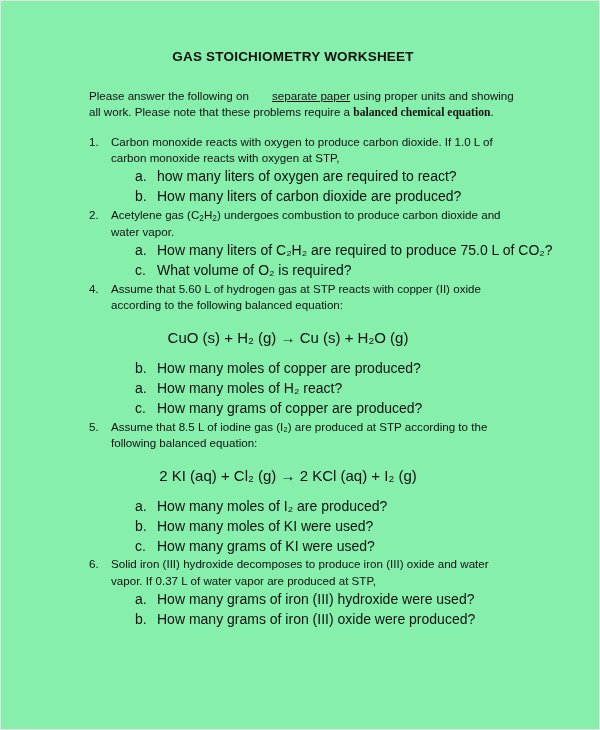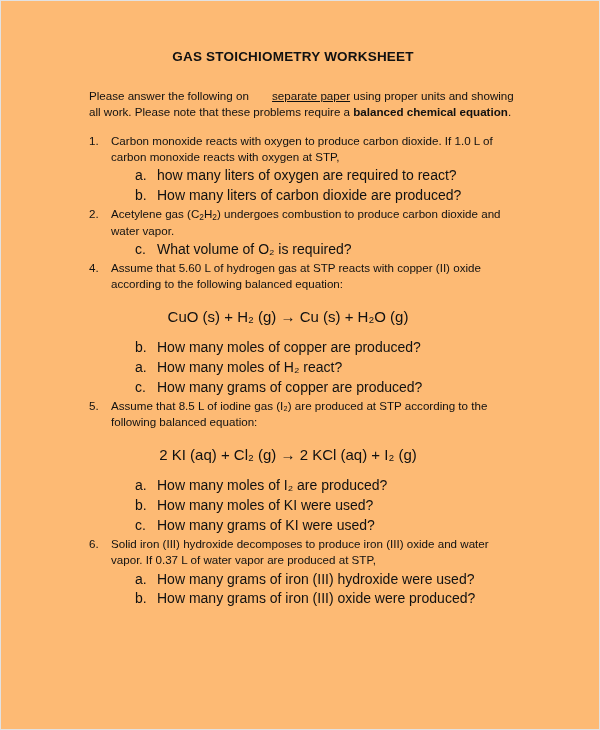--- a/index.html
+++ b/index.html
@@ -12,21 +12,21 @@
     height: 730px;
     font-family: "Liberation Sans", sans-serif;
     color: #111111;
     overflow: hidden;
   }
   .page {
     position: relative;
     width: 600px;
     height: 730px;
     box-sizing: border-box;
-    background: #fdba74;
+    background: #86efac;
     border: 1px solid #e2e2e2;
   }
   .sheet {
     position: absolute;
     left: 88px;
     top: 0;
     width: 432px;
   }
   .doc-title {
     text-align: center;
@@ -35,21 +35,21 @@
     letter-spacing: 0.2px;
     margin: 48px 0 0 0;
     padding-right: 24px;
   }
   .intro {
     font-size: 11.6px;
     line-height: 1.42;
     margin-top: 24px;
   }
   .intro .u { text-decoration: underline; margin-left: 20px; }
-  .intro .b { font-weight: bold; }
+  .intro .b { font-weight: bold; font-family: Liberation Serif, serif; }
 
   .problem {
     font-size: 11.6px;
     line-height: 1.42;
   }
   .problem-main {
     display: block;
     padding-left: 22px;
     text-indent: -22px;
   }
@@ -106,20 +106,21 @@
       <div class="problem-main"><span class="num">1.</span><span>Carbon monoxide reacts with oxygen to produce carbon dioxide.  If 1.0 L of carbon monoxide reacts with oxygen at STP,</span></div>
       <ul class="sublist">
         <li><span class="lab">a.</span><span>how many liters of oxygen are required to react?</span></li>
         <li><span class="lab">b.</span><span>How many liters of carbon dioxide are produced?</span></li>
       </ul>
     </div>
 
     <div class="problem">
       <div class="problem-main"><span class="num">2.</span><span>Acetylene gas (C</span><sub>2</sub><span>H</span><sub>2</sub><span>) undergoes combustion to produce carbon dioxide and water vapor.</span></div>
       <ul class="sublist">
+        <li><span class="lab">a.</span><span>How many liters of C₂H₂ are required to produce 75.0 L of CO₂?</span></li>
         <li><span class="lab">c.</span><span>What volume of O₂ is required?</span></li>
       </ul>
     </div>
 
 
     <div class="problem">
       <div class="problem-main"><span class="num">4.</span><span>Assume that 5.60 L of hydrogen gas at STP reacts with copper (II) oxide according to the following balanced equation:</span></div>
       <div class="equation">CuO (s)  +  H₂ (g)  →  Cu (s)  +  H₂O (g)</div>
       <ul class="sublist gap">
         <li><span class="lab">b.</span><span>How many moles of copper are produced?</span></li>

